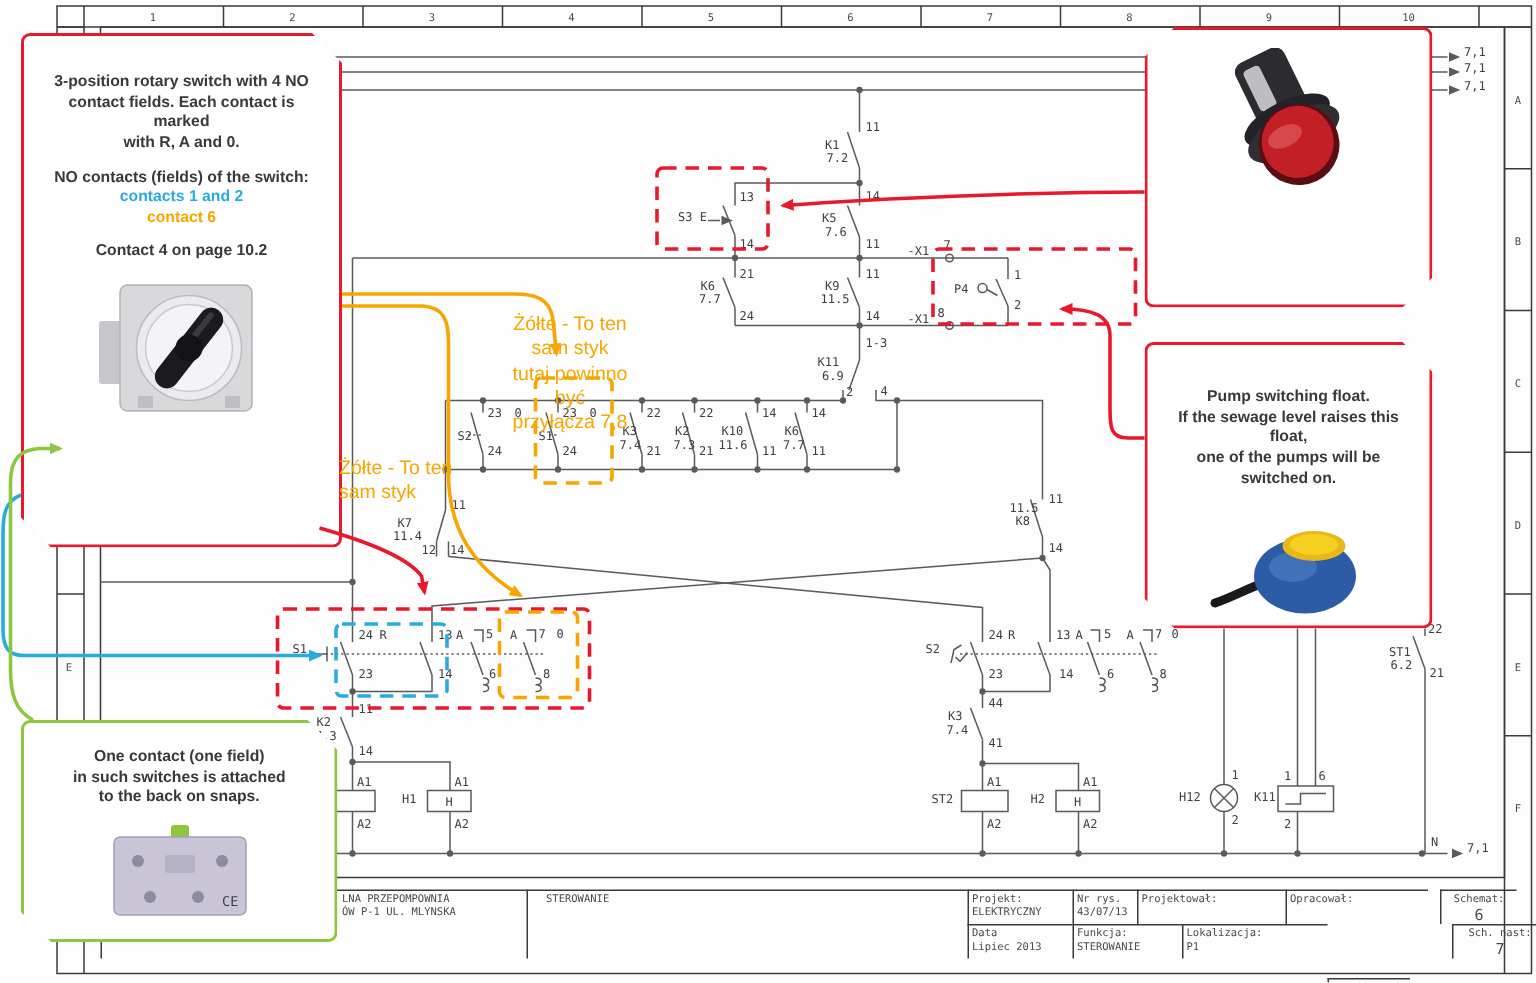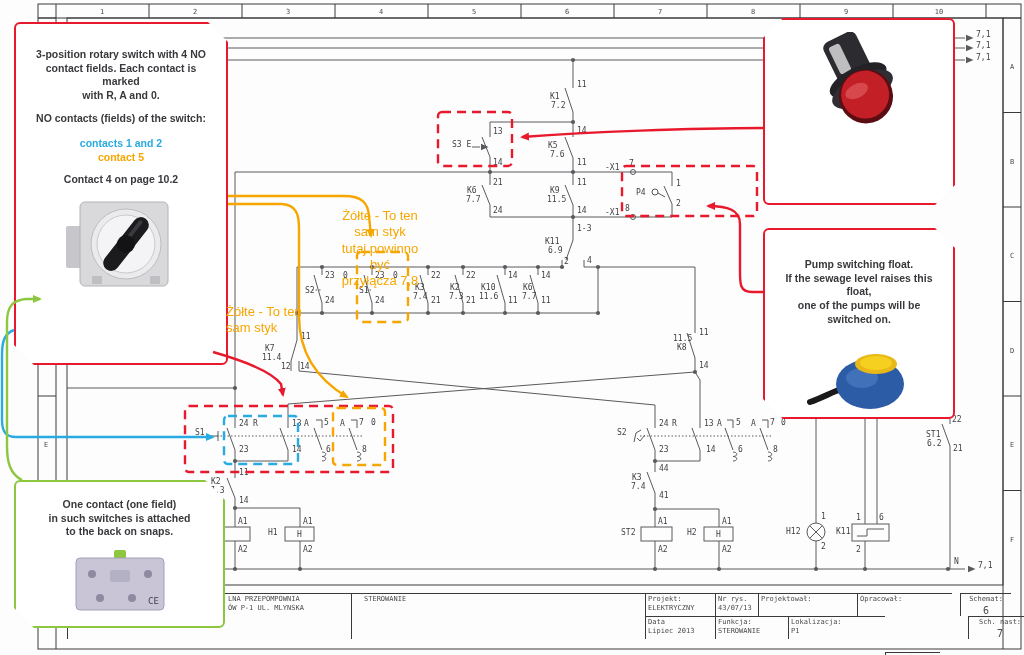--- a/index.html
+++ b/index.html
@@ -360,23 +360,23 @@
       <text x="976" y="37" class="lbl">7,1</text>
       <text x="976" y="48" class="lbl">7,1</text>
       <text x="976" y="60" class="lbl">7,1</text>
       <text x="978" y="568" class="lbl">7,1</text>
     </svg>
 
   <div class="callout cut-tr" style="left:14px;top:22px;width:214px;height:343px;">
     <p style="margin-top:14px">3-position rotary switch with 4 NO
 contact fields. Each contact is marked
 with R, A and 0.</p>
-    <p style="margin-bottom:12px">NO contacts (fields) of the switch:</p>
+    <p style="margin-bottom:0">NO contacts (fields) of the switch:</p>
     <p style="margin-bottom:0;color:#29abe2">contacts 1 and 2</p>
-    <p style="color:#f7a600">contact 5</p>
+    <p style="color:#f7a600">contact 6</p>
     <p>Contact 4 on page 10.2</p>
     <svg class="photo" width="118" height="96" viewBox="0 0 118 96">
       <rect x="4" y="30" width="16" height="42" rx="2" fill="#c7c7cb"></rect>
       <rect x="18" y="6" width="88" height="84" rx="5" fill="#d9d9dc" stroke="#b2b2b6"></rect>
       <circle cx="64" cy="48" r="35" fill="#ebebee" stroke="#bdbdc1"></circle>
       <circle cx="64" cy="48" r="29" fill="#f4f4f6" stroke="#c9c9cd"></circle>
       <g transform="rotate(38 64 48)">
         <rect x="56" y="16" width="16" height="64" rx="8" fill="#1b1b1e"></rect>
         <rect x="60" y="20" width="4" height="26" rx="2" fill="#3a3a3f"></rect>
       </g>

